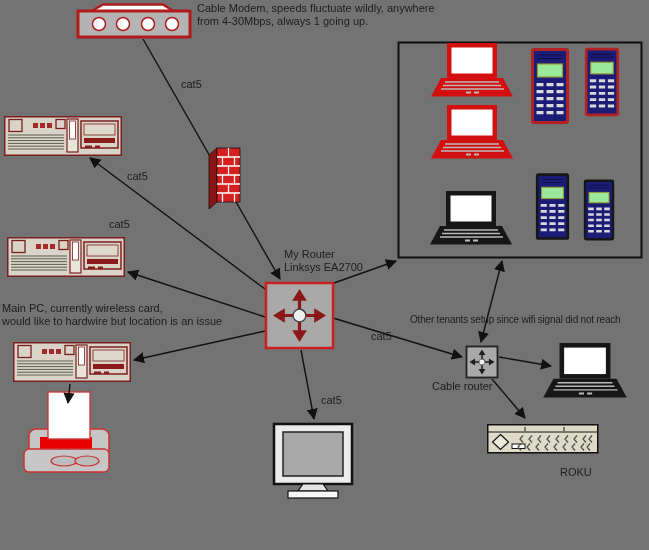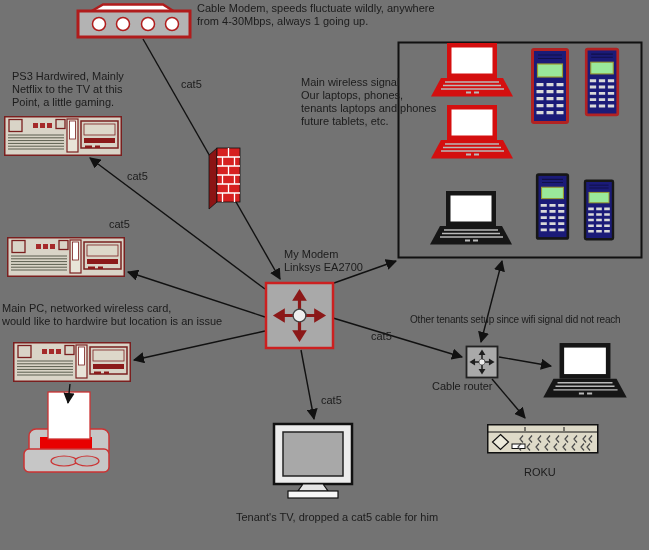--- a/index.html
+++ b/index.html
@@ -151,35 +151,27 @@
       <rect x="24" y="449" width="85" height="23" rx="5" fill="#c6c6c6" stroke="#cc3333" stroke-width="1.5"></rect>
       <ellipse cx="64" cy="461" rx="13" ry="5" fill="#bdbdbd" stroke="#cc3333" stroke-width="1.2"></ellipse>
       <ellipse cx="87" cy="461" rx="12" ry="5" fill="#bdbdbd" stroke="#cc3333" stroke-width="1.2"></ellipse>
     </g>
 
     <line x1="70" y1="384" x2="68" y2="403" stroke="#111" stroke-width="1.4" marker-end="url(#ah)"></line>
   </svg>
 
   <div class="note" style="left:197px;top:2px">Cable Modem, speeds fluctuate wildly, anywhere
 from 4-30Mbps, always 1 going up.</div>
-  <div class="note" style="left:12px;top:70px">PS3 Hardwired, Mainly
-Netflix to the TV at this
-Point, a little gaming.</div>
-  <div class="note" style="left:301px;top:76px">Main wireless signal
-Our laptops, phones,
-tenants laptops and phones
-future tablets, etc.</div>
-  <div class="note" style="left:284px;top:248px">My Modem
+  <div class="note" style="left:284px;top:248px">My Router
 Linksys EA2700</div>
-  <div class="note" style="left:2px;top:302px">Main PC, networked wireless card,
+  <div class="note" style="left:2px;top:302px">Main PC, currently wireless card,
 would like to hardwire but location is an issue</div>
   <div class="note tight" style="left:410px;top:313px">Other tenants setup since wifi signal did not reach</div>
   <div class="devlabel" style="left:432px;top:380px">Cable router</div>
-  <div class="devlabel" style="left:524px;top:466px">ROKU</div>
-  <div class="note" style="left:236px;top:511px">Tenant's TV, dropped a cat5 cable for him</div>
+  <div class="devlabel" style="left:560px;top:466px">ROKU</div>
 
   <span class="cat5" style="left:181px;top:78px">cat5</span>
   <span class="cat5" style="left:127px;top:170px">cat5</span>
   <span class="cat5" style="left:109px;top:218px">cat5</span>
   <span class="cat5" style="left:371px;top:330px">cat5</span>
   <span class="cat5" style="left:321px;top:394px">cat5</span>
 
 </div>
 
 </body></html>

